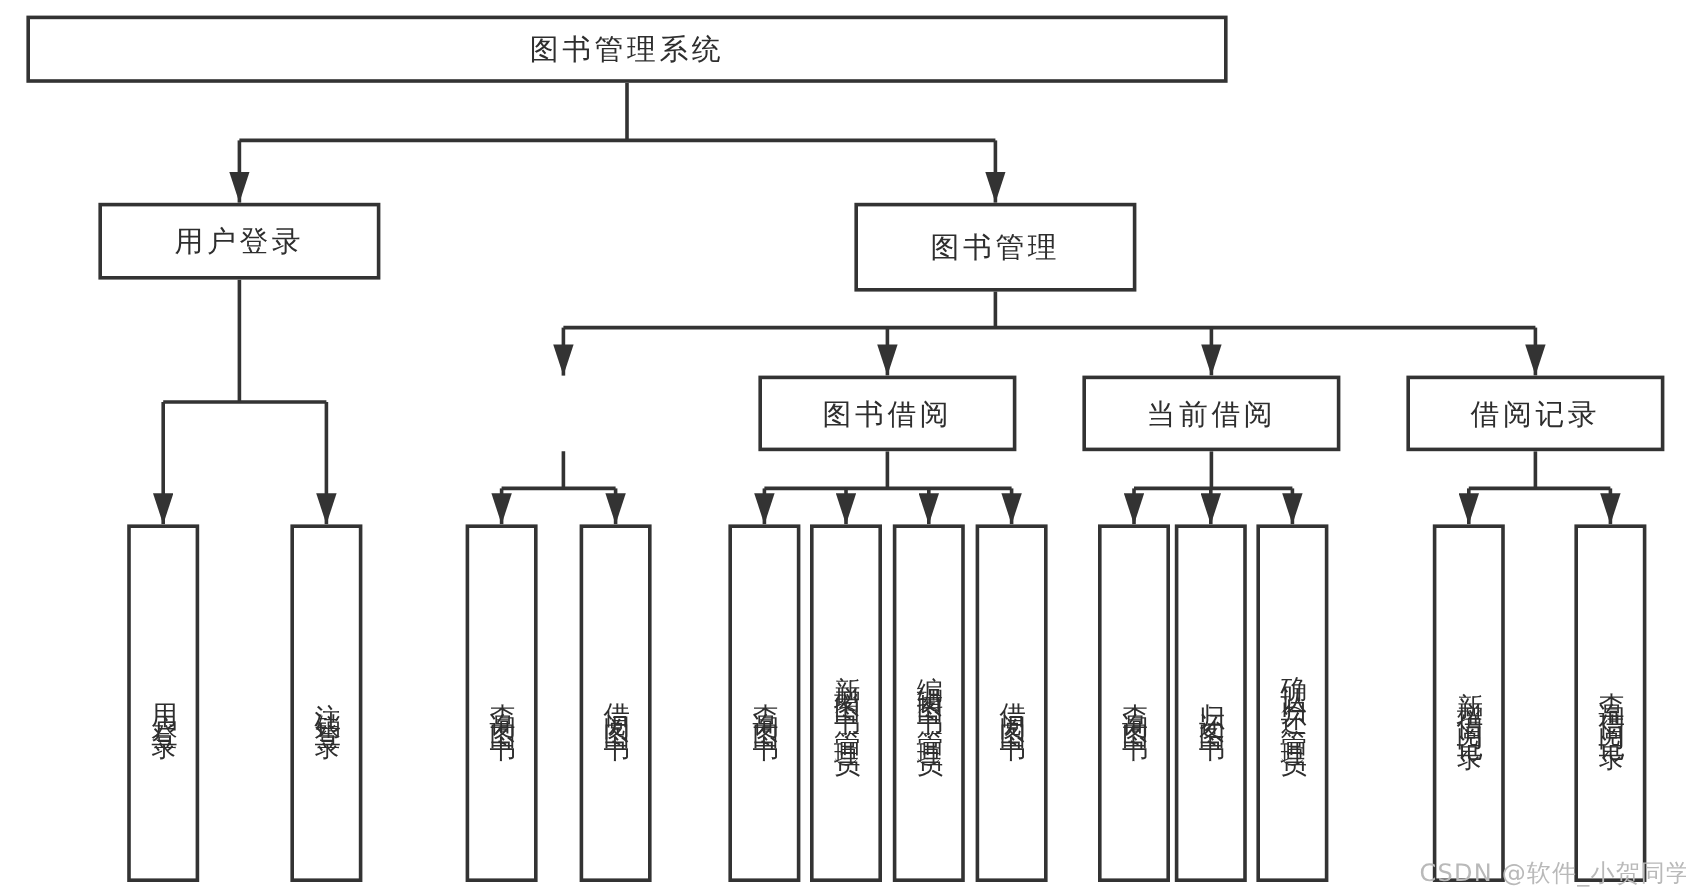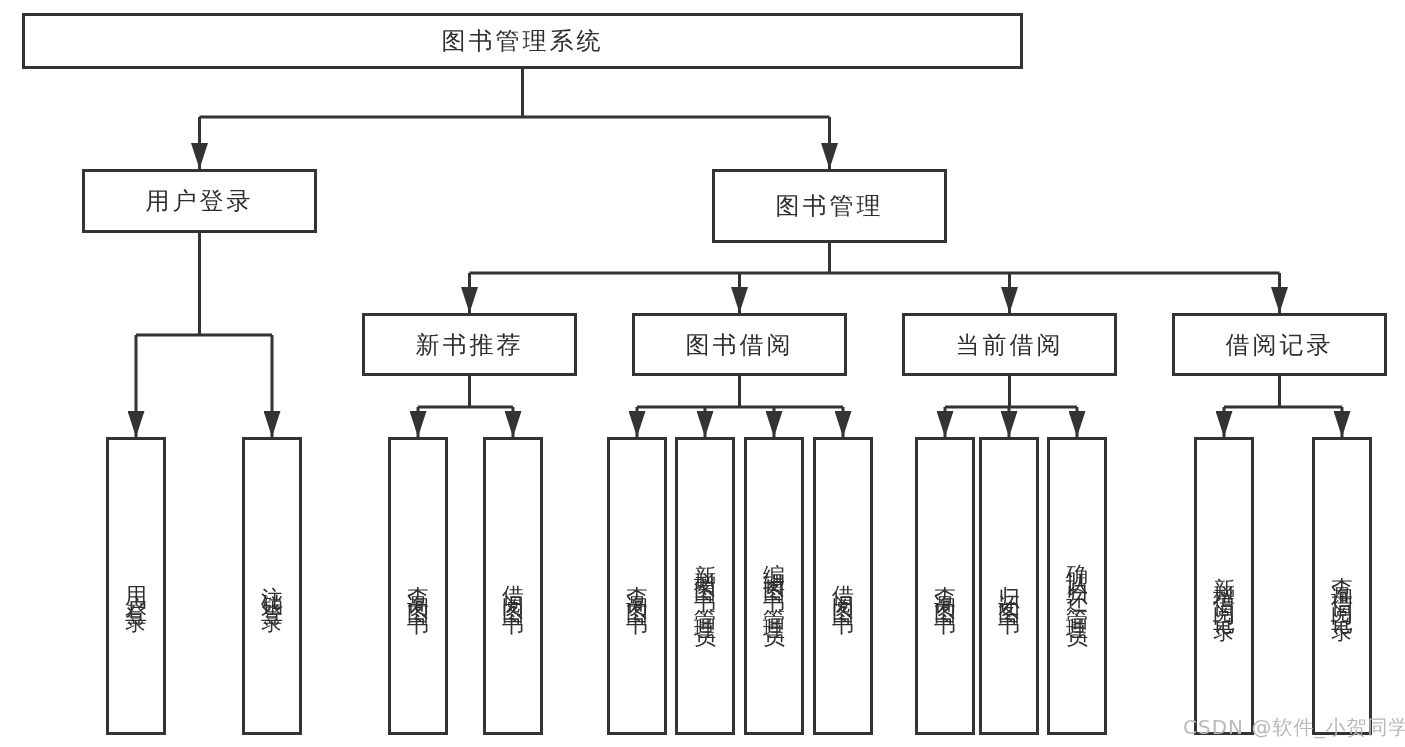--- a/index.html
+++ b/index.html
@@ -91,23 +91,20 @@
     <span>图书管理系统</span>
   </div>
 
   <div class="box h" style="left:82px;top:169px;width:235px;height:64px">
     <span>用户登录</span>
   </div>
   <div class="box h" style="left:712px;top:169px;width:235px;height:74px">
     <span>图书管理</span>
   </div>
 
-  <div class="box h" style="left:362px;top:313px;width:215px;height:63px">
-    <span>新书推荐</span>
-  </div>
   <div class="box h" style="left:902px;top:313px;width:215px;height:63px">
     <span>当前借阅</span>
   </div>
   <div class="box h" style="left:632px;top:313px;width:215px;height:63px">
     <span>图书借阅</span>
   </div>
   <div class="box h" style="left:1172px;top:313px;width:215px;height:63px">
     <span>借阅记录</span>
   </div>
 

